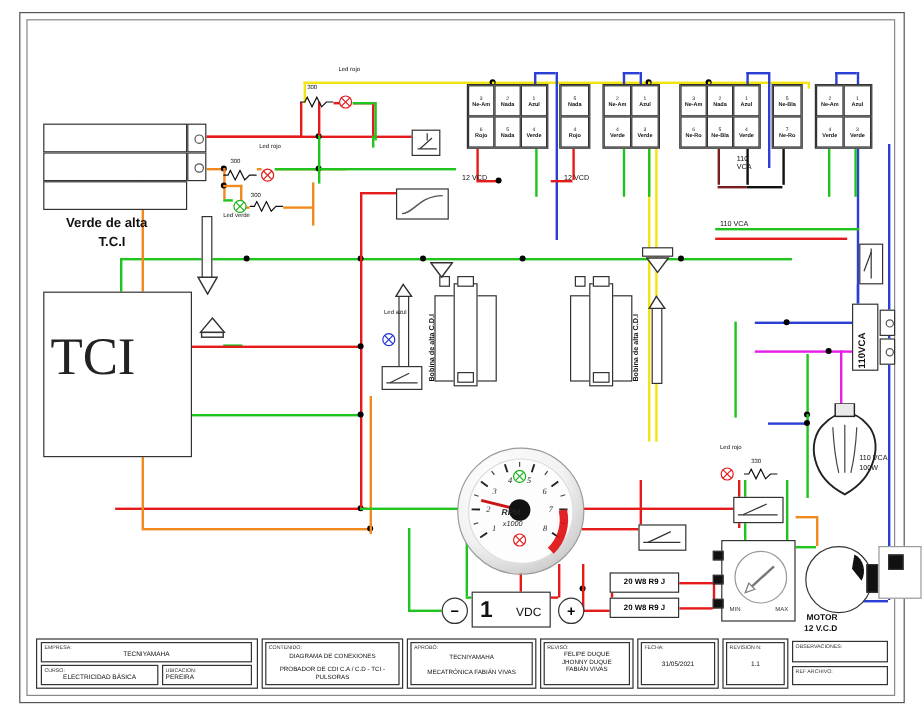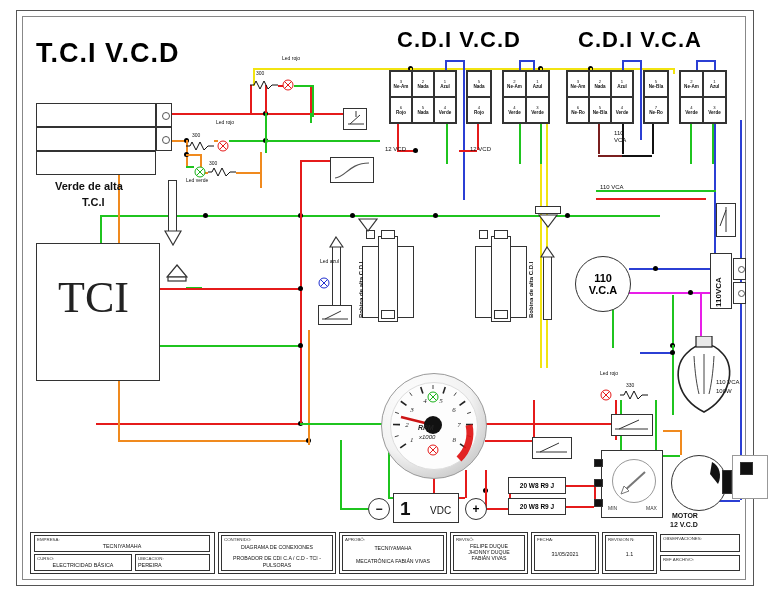--- a/index.html
+++ b/index.html
@@ -33,23 +33,20 @@
   .vlabel{position:absolute;font-size:6px;font-weight:bold;color:#111;
       transform-origin:left top;white-space:nowrap;}
 </style>
 </head>
 <body>
 
 <div id="sheet">
   <div class="frame"></div>
   <div class="frame2"></div>
 
-  <div class="t bigtitle" style="left:36px;top:38px;">T.C.I  V.C.D</div>
-  <div class="t bigtitle" style="left:397px;top:27px;font-size:22px;">C.D.I  V.C.D</div>
-  <div class="t bigtitle" style="left:578px;top:27px;font-size:22px;">C.D.I  V.C.A</div>
 
   <div id="wires">
       <div class="hw" style="left: 172px; top: 113px; width: 78px; background: rgb(229, 27, 27);"></div>
       <div class="vw" style="left: 250px; top: 85px; height: 30px; background: rgb(229, 27, 27);"></div>
       <div class="hw" style="left: 278px; top: 85px; width: 10px; background: rgb(229, 27, 27);"></div>
       <div class="hw" style="left: 294px; top: 85px; width: 18px; background: rgb(229, 27, 27);"></div>
       <div class="vw" style="left: 310px; top: 85px; height: 30px; background: rgb(229, 27, 27);"></div>
       <div class="hw" style="left: 172px; top: 113px; width: 140px; background: rgb(229, 27, 27);"></div>
       <div class="dot" style="left: 262.5px; top: 110.5px;"></div>
       <div class="vw" style="left: 265px; top: 85px; height: 30px; background: rgb(229, 27, 27);"></div>
@@ -191,21 +188,21 @@
   <div class="box" style="left:168px;top:180px;width:9px;height:52px;border:1.2px solid #333;"></div>
   <svg style="position:absolute;left:164px;top:230px;" width="18" height="16">
     <polygon points="1,1 17,1 9,15" fill="#fff" stroke="#333" stroke-width="1.2"></polygon>
   </svg>
   <svg style="position:absolute;left:166px;top:264px;" width="22" height="18">
     <polygon points="11,1 21,13 1,13" fill="#fff" stroke="#333" stroke-width="1.2"></polygon>
     <rect x="2" y="13" width="18" height="4" fill="#fff" stroke="#333" stroke-width="1.2"></rect>
   </svg>
 
   <div class="box" style="left:36px;top:243px;width:124px;height:138px;"></div>
-  <div class="t" style="left:58px;top:272px;font-size:44px;font-family:'Liberation Serif',serif;color:#222;">TCI</div>
+  <div class="t" style="left:42px;top:272px;font-size:44px;font-family:'Liberation Serif',serif;color:#222;">TCI</div>
 
   <div class="conn" id="conn-a" style="left:389px;top:70px;width:68px;height:54px;grid-template-columns:1fr 1fr 1fr;grid-template-rows:1fr 1fr;">
       <div class="cell">
         <span class="n">3</span>
         <span class="v">Ne-Am</span>
       </div>
       <div class="cell">
         <span class="n">2</span>
         <span class="v">Nada</span>
       </div>
@@ -428,24 +425,20 @@
   <svg style="position:absolute;left:600px;top:389px;" width="12" height="12">
     <circle cx="6" cy="6" r="5" fill="#fff" stroke="#e51b1b" stroke-width="1"></circle>
     <line x1="2.5" y1="2.5" x2="9.5" y2="9.5" stroke="#e51b1b" stroke-width="1"></line>
     <line x1="9.5" y1="2.5" x2="2.5" y2="9.5" stroke="#e51b1b" stroke-width="1"></line>
   </svg>
   <div class="t tiny" style="left:626px;top:383px;">330</div>
   <svg style="position:absolute;left:620px;top:390px;" width="28" height="10">
     <path d="M0 5 L4 5 L6 1 L10 9 L14 1 L18 9 L22 5 L28 5" fill="none" stroke="#111" stroke-width="1"></path>
   </svg>
 
-  <div style="position:absolute;left:575px;top:256px;width:54px;height:54px;border:1.2px solid #333;border-radius:50%;background:#fff;display:flex;flex-direction:column;align-items:center;justify-content:center;">
-    <div style="font-size:11px;font-weight:bold;">110</div>
-    <div style="font-size:11px;font-weight:bold;">V.C.A</div>
-  </div>
 
   <div class="box" style="left:710px;top:253px;width:22px;height:56px;"></div>
   <div class="vlabel" style="left:714px;top:307px;transform:rotate(-90deg);font-size:8px;">110VCA</div>
   <div class="box" style="left:733px;top:258px;width:13px;height:22px;">
     <div style="position:absolute;left:4px;top:7px;width:5px;height:5px;border:1px solid #555;border-radius:50%;"></div>
   </div>
   <div class="box" style="left:733px;top:282px;width:13px;height:22px;">
     <div style="position:absolute;left:4px;top:7px;width:5px;height:5px;border:1px solid #555;border-radius:50%;"></div>
   </div>
 

